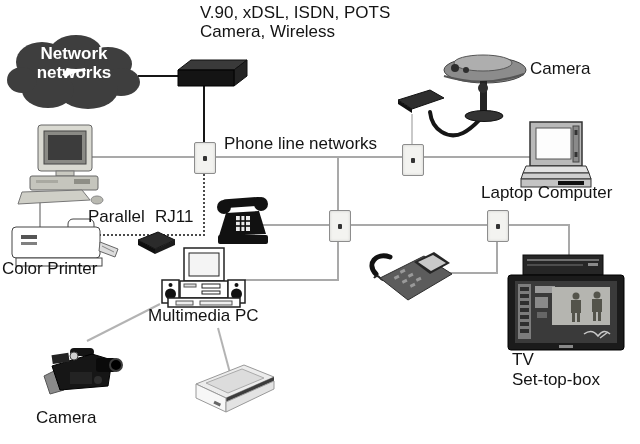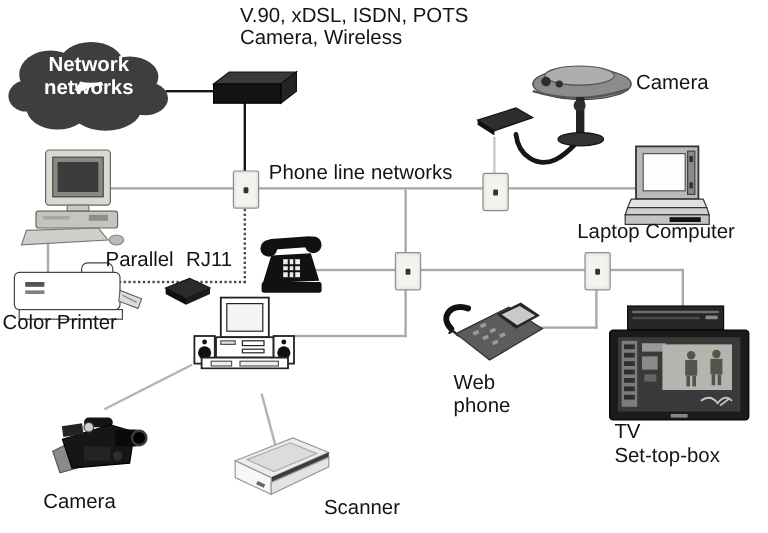--- a/index.html
+++ b/index.html
@@ -284,28 +284,24 @@
       <span class="jack-dot"></span>
     </div>
   <div class="jack" style="left:487px;top:210px">
       <span class="jack-dot"></span>
     </div>
 
   <div class="lbl" style="left:224px;top:134px">Phone line networks</div>
   <div class="lbl" style="left:88px;top:207px">Parallel</div>
   <div class="lbl" style="left:155px;top:207px">RJ11</div>
   <div class="lbl" style="left:2px;top:259px">Color Printer</div>
+  <div class="lbl" style="left:148px;top:306px">Multimedia PC</div>
   <div class="lbl" style="left:481px;top:183px">Laptop Computer</div>
   <div class="lbl" style="left:530px;top:59px">
     <div>Camera</div>
   </div>
-  <div class="lbl center" style="left:378px;top:309px;width:80px">
-    <div>Web</div>
-    <div>phone</div>
-  </div>
   <div class="lbl center" style="left:512px;top:350px;width:110px;line-height:20px">
     <div>TV</div>
     <div>Set-top-box</div>
   </div>
   <div class="lbl" style="left:36px;top:408px">Camera</div>
-  <div class="lbl" style="left:270px;top:413px">Scanner</div>
 
 </div>
 
 </body></html>

